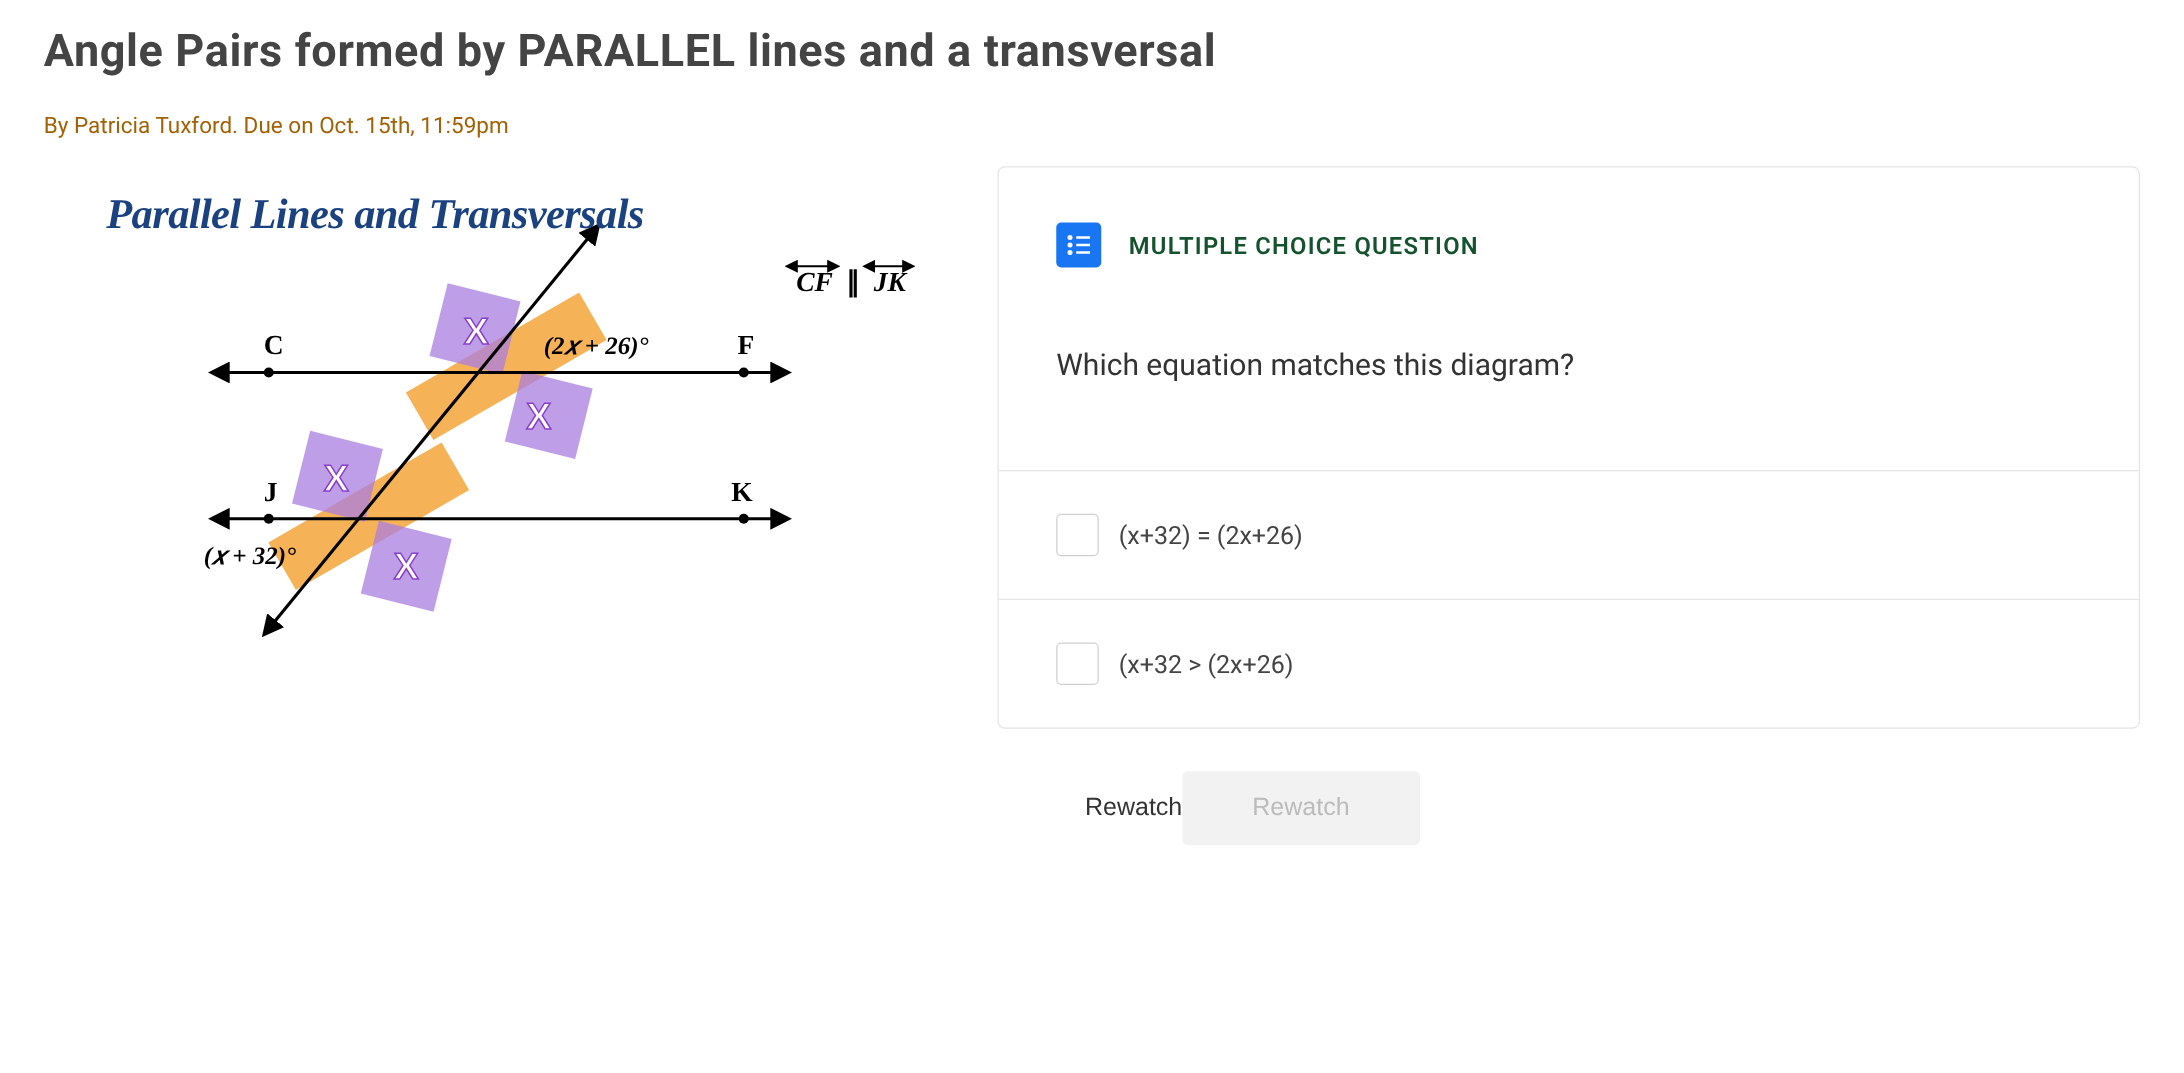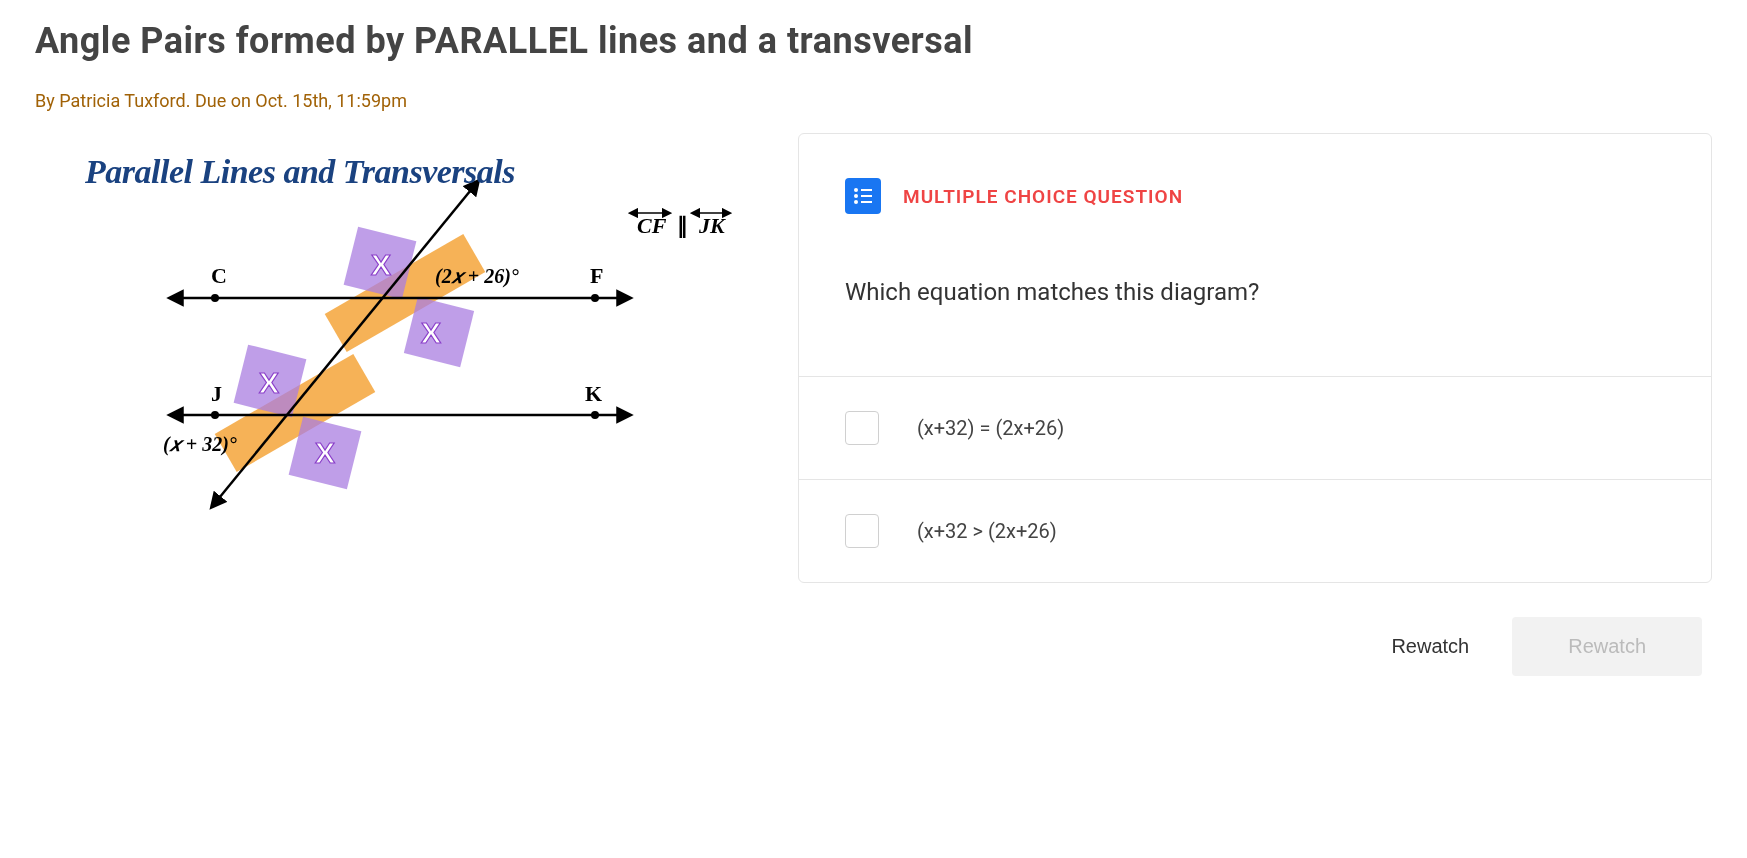--- a/index.html
+++ b/index.html
@@ -119,56 +119,55 @@
     background: #1976f2;
     border-radius: 4px;
     display: flex;
     align-items: center;
     justify-content: center;
     flex-shrink: 0;
   }
   .mc-label {
     font-size: 19px;
     font-weight: 600;
-    color: #ef4444;
+    color: #14532d;
     letter-spacing: 1px;
   }
   .question-text {
     padding: 40px 46px 70px 46px;
     font-size: 24px;
     color: #333;
   }
   .choices {
     border-top: 1px solid #e5e5e5;
   }
   .choice {
     display: flex;
     align-items: center;
-    gap: 38px;
+    gap: 16px;
     padding: 34px 46px;
     border-bottom: 1px solid #e5e5e5;
     cursor: pointer;
   }
   .choice:last-child { border-bottom: none; }
   .choice-box {
     width: 34px; height: 34px;
     border: 1px solid #d0d0d0;
     border-radius: 4px;
     flex-shrink: 0;
   }
   .choice-text {
     font-size: 20px;
     color: #444;
   }
   .actions {
     display: flex;
-    justify-content: flex-end;
+    justify-content: flex-start;
     align-items: center;
     padding: 34px 10px 10px 70px;
-    gap: 43px;
   }
   .rewatch {
     font-size: 20px;
     color: #333;
     background: none;
     border: none;
     cursor: pointer;
     font-weight: 500;
   }
   .submit {

